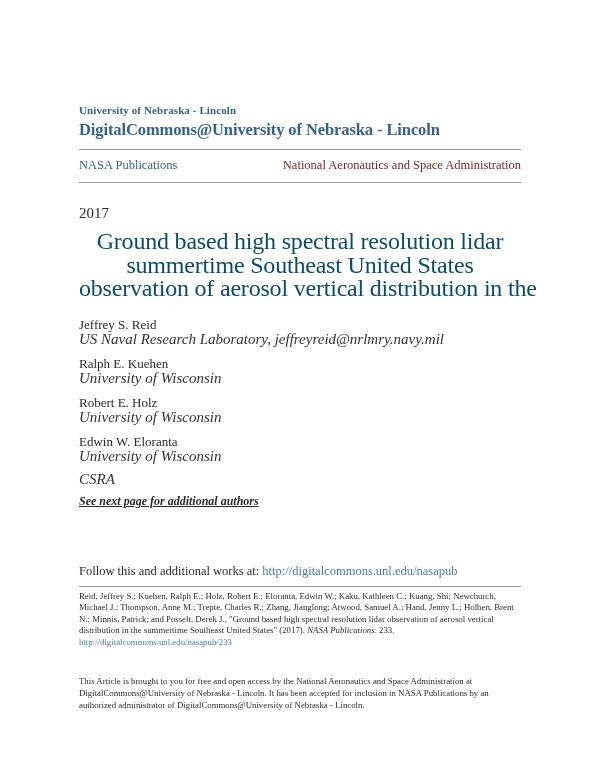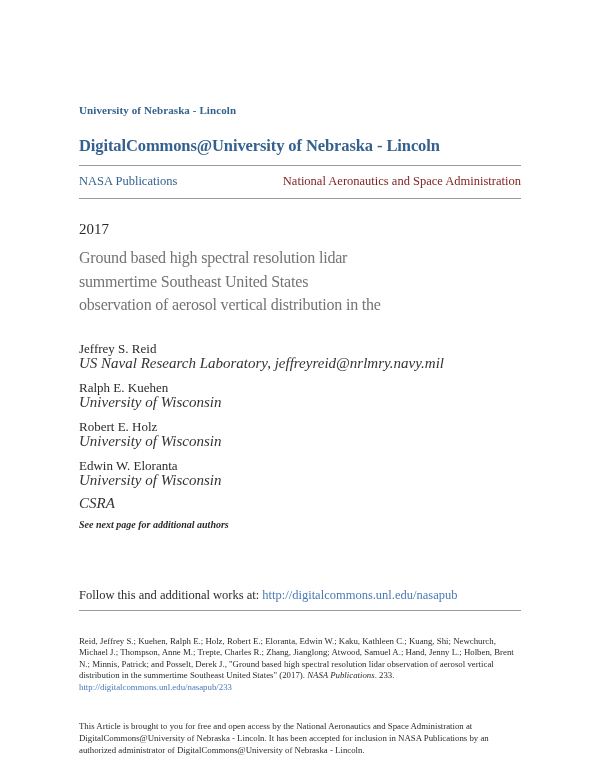--- a/index.html
+++ b/index.html
@@ -24,21 +24,21 @@
   }
   .inst-name {
     margin-top: 104px;
     font-size: 11px;
     line-height: 13px;
     font-weight: bold;
     color: #35618e;
     letter-spacing: 0.1px;
   }
   .repo-title {
-    margin-top: 18px;
+    margin-top: 2px;
     font-size: 16.5px;
     line-height: 21px;
     font-weight: bold;
     color: #35618e;
     letter-spacing: -0.1px;
     white-space: nowrap;
   }
   .rule {
     border: none;
     border-top: 1px solid #9a9a9a;
@@ -56,64 +56,66 @@
   }
   .rule-2 { margin-top: 9px; }
   .year {
     margin-top: 24px;
     font-size: 15px;
     line-height: 13px;
     color: #2b2b2b;
   }
   .title {
     margin-top: 10px;
-    font-size: 16px;
+    font-size: 24px;
     line-height: 23.5px;
-    color: #737373;
+    color: #0c4a6e;
     letter-spacing: -0.2px;
     font-weight: normal;
+    text-align: center;
   }
   .title .t-line { white-space: nowrap; }
   .authors {
-    margin-top: 24px;
+    margin-top: 16px;
   }
   .author-entry { margin-bottom: 11px; }
   .author-name {
     font-size: 13px;
     line-height: 16px;
     color: #2b2b2b;
   }
   .author-affil {
     font-size: 15px;
     line-height: 12px;
     font-style: italic;
     color: #333333;
   }
   .see-next {
     margin-top: 8px;
-    font-size: 10px;
+    font-size: 12px;
     line-height: 10px;
     font-weight: bold;
     font-style: italic;
     color: #2b2b2b;
+    text-decoration: underline;
   }
   .follow-row {
     margin-top: 57px;
     font-size: 12.5px;
     line-height: 16px;
     color: #2b2b2b;
   }
   .link {
     color: #4a7ab5;
     text-decoration: none;
     cursor: pointer;
   }
   .rule-3 { margin-top: 7px; }
   .citation {
-    margin-top: 25px;
+    margin-top: 4px;
     font-size: 8.8px;
     line-height: 11.6px;
     color: #2b2b2b;
     font-family: Liberation Serif, serif;
   }
   .citation .journal { font-style: italic; }
   .citation-link {
     font-size: 8.8px;
     line-height: 11.6px;
   }

